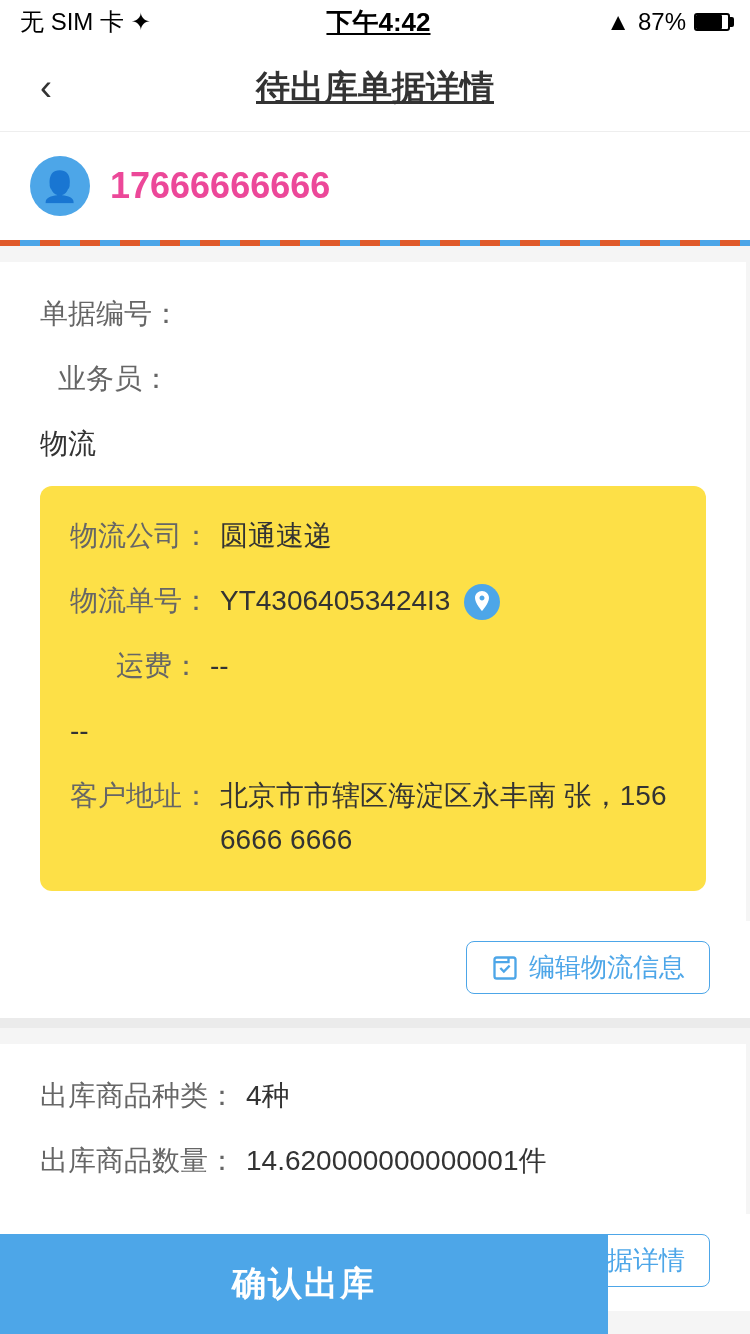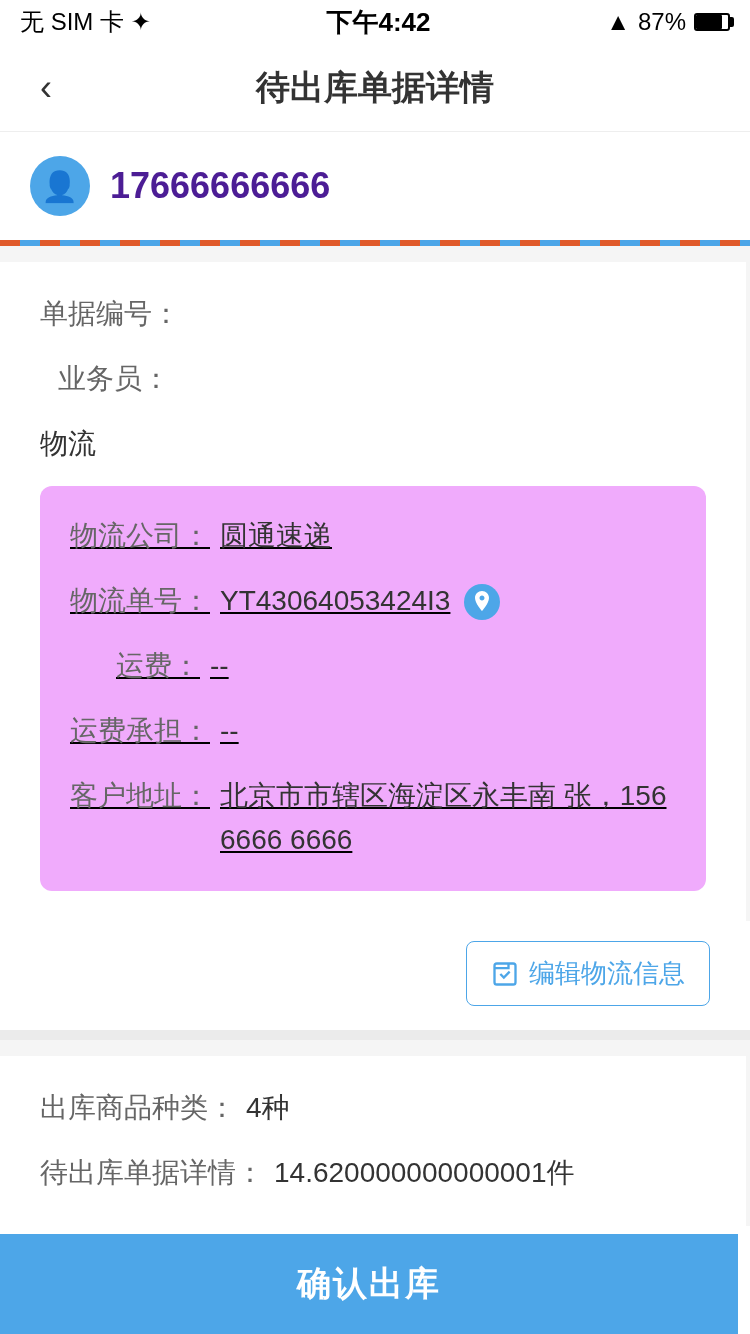--- a/index.html
+++ b/index.html
@@ -18,21 +18,21 @@
       background: #fff;
       height: 44px;
       display: flex;
       align-items: center;
       justify-content: space-between;
       padding: 16px 20px;
       font-size: 24px;
       color: #000;
     }
     .status-left { display: flex; align-items: center; gap: 10px; }
-    .status-center { font-weight: 600; font-size: 26px; }
+    .status-center { font-weight: 600; font-size: 26px; text-decoration: underline; }
     .status-right { display: flex; align-items: center; gap: 8px; font-size: 24px; }
 
     
     .nav-bar {
       background: #fff;
       height: 88px;
       display: flex;
       align-items: center;
       padding: 0 30px;
       border-bottom: 1px solid #eee;
@@ -44,20 +44,21 @@
       cursor: pointer;
       padding: 10px;
     }
     .nav-title {
       position: absolute;
       left: 50%;
       transform: translateX(-50%);
       font-size: 34px;
       font-weight: 600;
       color: #333;
+      text-decoration: underline;
     }
 
     
     .customer-header {
       background: #fff;
       padding: 24px 30px;
       display: flex;
       align-items: center;
       gap: 20px;
       border-bottom: none;
@@ -70,21 +71,21 @@
       display: flex;
       align-items: center;
       justify-content: center;
       color: white;
       font-size: 30px;
       flex-shrink: 0;
     }
     .customer-phone {
       font-size: 36px;
       font-weight: 600;
-      color: #4c1d95;
+      color: #ec4899;
     }
 
     
     .dashed-divider {
       height: 6px;
       background: repeating-linear-gradient(
         to right,
         #e05a2b 0px, #e05a2b 20px,
         #4da6e8 20px, #4da6e8 40px
       );
@@ -116,25 +117,24 @@
     .info-value {
       color: #333;
       flex: 1;
       display: flex;
       align-items: center;
       gap: 14px;
     }
 
     
     .gray-card {
-      background: #f0abfc;
+      background: #fde047;
       border-radius: 12px;
       padding: 28px 30px;
       margin-top: 20px;
-      text-decoration: underline;
     }
 
     
     .location-icon {
       width: 36px;
       height: 36px;
       background: #4da6e8;
       border-radius: 50%;
       display: inline-flex;
       align-items: center;
@@ -148,42 +148,42 @@
     
     .btn-row {
       display: flex;
       justify-content: flex-end;
       padding: 20px 40px 24px;
       background: #fff;
     }
     .outline-btn {
       border: 1.5px solid #4da6e8;
       border-radius: 8px;
-      padding: 14px 24px;
+      padding: 8px 24px;
       color: #4da6e8;
       font-size: 26px;
       background: #fff;
       display: flex;
       align-items: center;
       gap: 10px;
       cursor: pointer;
     }
 
     
     .light-divider {
       height: 10px;
       background: #ebebeb;
     }
 
     
     .confirm-btn-wrap {
       position: fixed;
       bottom: 0;
       left: 0;
-      width: 738px;
+      width: 608px;
       background: #4da6e8;
       height: 100px;
       display: flex;
       align-items: center;
       justify-content: center;
     }
     .confirm-btn {
       color: #fff;
       font-size: 34px;
       font-weight: 600;
@@ -250,21 +250,20 @@
             <path d="M9 0C5.13 0 2 3.13 2 7c0 5.25 7 13 7 13s7-7.75 7-13c0-3.87-3.13-7-7-7zm0 9.5C7.62 9.5 6.5 8.38 6.5 7S7.62 4.5 9 4.5 11.5 5.62 11.5 7 10.38 9.5 9 9.5z" fill="white"></path>
           </svg>
         </span>
       </span>
     </div>
     <div class="info-row">
       <span class="info-label">运费：</span>
       <span class="info-value">--</span>
     </div>
     <div class="info-row">
-      <span class="info-label">运费承担：</span>
       <span class="info-value">--</span>
     </div>
     <div class="info-row">
       <span class="info-label">客户地址：</span>
       <span class="info-value">北京市市辖区海淀区永丰南  张，156 6666 6666</span>
     </div>
   </div>
 </div>
 
 <div class="btn-row">
@@ -279,21 +278,21 @@
 </div>
 
 <div class="light-divider"></div>
 
 <div class="section">
   <div class="info-row">
     <span class="info-label">出库商品种类：</span>
     <span class="info-value">4种</span>
   </div>
   <div class="info-row">
-    <span class="info-label">待出库单据详情：</span>
+    <span class="info-label">出库商品数量：</span>
     <span class="info-value">14.620000000000001件</span>
   </div>
 </div>
 
 <div class="btn-row">
   <button class="outline-btn">
     <svg width="28" height="28" viewBox="0 0 24 24" fill="none" stroke="#4da6e8" stroke-width="2">
       <rect x="3" y="3" width="18" height="18" rx="2"></rect>
       <line x1="7" y1="8" x2="17" y2="8"></line>
       <line x1="7" y1="12" x2="17" y2="12"></line>

